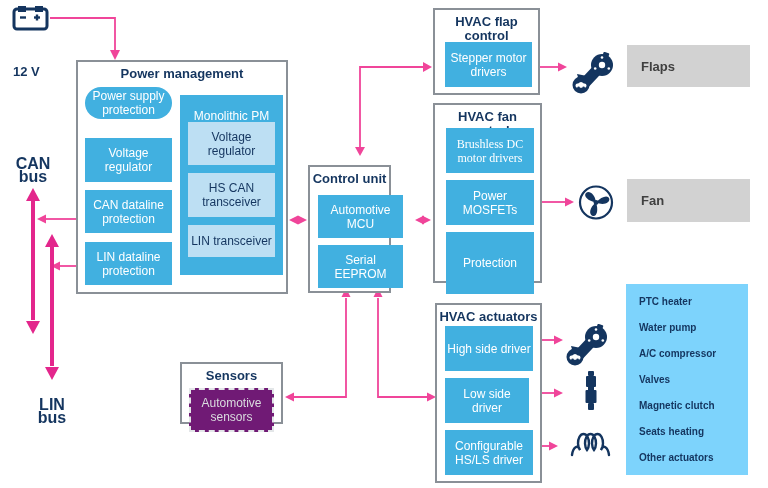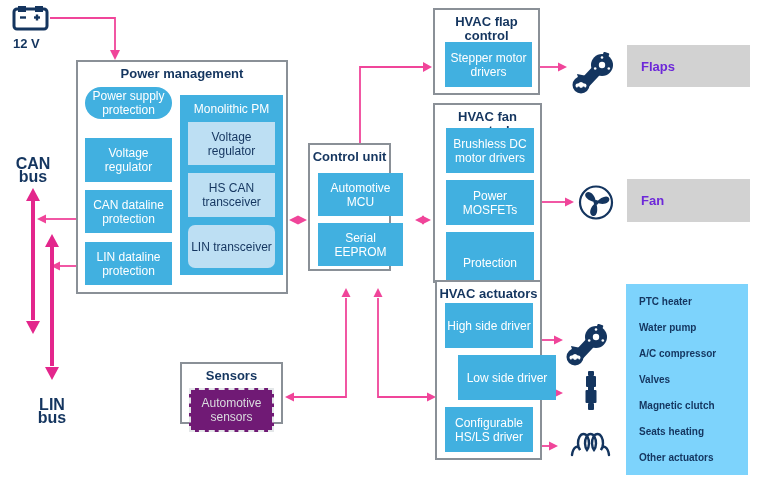--- a/index.html
+++ b/index.html
@@ -23,34 +23,34 @@
     position:absolute;background:#bddff3;color:#14355f;
     display:flex;align-items:center;justify-content:center;text-align:center;
     font-size:12px;line-height:14px;box-sizing:border-box;padding:2px;
   }
   .sensorbox{
     position:absolute;background:#701a75;color:#dadddf;border:2px dashed #e3e6e8;
     display:flex;align-items:center;justify-content:center;text-align:center;
     font-size:12px;line-height:14px;box-sizing:border-box;
   }
   .graybox{
-    position:absolute;background:#d2d2d2;color:#6d28d9;font-weight:bold;font-size:13px;
+    position:absolute;background:#d2d2d2;color:#404040;font-weight:bold;font-size:13px;
     display:flex;align-items:center;box-sizing:border-box;padding-left:14px;
   }
   .graylist{
     position:absolute;background:#7dd3fc;color:#14355f;font-weight:bold;font-size:10px;
     display:flex;flex-direction:column;box-sizing:border-box;padding:4px 0;
   }
   .graylist .item{flex:1;display:flex;align-items:center;padding-left:13px;}
   .buslabel{
     position:absolute;color:#14355f;font-weight:bold;font-size:16px;line-height:13px;
     text-align:center;white-space:pre-line;width:48px;
   }
   .batlabel{
-    position:absolute;color:#14355f;font-weight:bold;font-size:13px;
+    position:absolute;color:#14355f;font-weight:bold;font-size:13px;margin-top:28px;
   }
   svg.overlay{position:absolute;left:0;top:0;pointer-events:none;}
   .icon{position:absolute;}
 </style>
 </head>
 <body>
 
 <div id="canvas">
 
   <svg class="overlay" width="768" height="488" viewBox="0 0 768 488">
@@ -120,31 +120,31 @@
     <div class="panel-title">Power management</div>
     <div class="bluebox" style="left:7px;top:25px;width:87px;height:32px;border-radius:17px;">Power supply
 protection</div>
     <div class="bluebox" style="left:7px;top:76px;width:87px;height:44px;">Voltage
 regulator</div>
     <div class="bluebox" style="left:7px;top:180px;width:87px;height:43px;">LIN dataline
 protection</div>
     <div class="bluebox" style="left:7px;top:128px;width:87px;height:43px;">CAN dataline
 protection</div>
     <div class="bluebox" style="left:102px;top:33px;width:103px;height:180px;align-items:flex-start;">
-      <span style="margin-top:5px;">Monolithic PM</span>
+      <span style="margin-top:12px;">Monolithic PM</span>
     </div>
     <div class="lightbox" style="left:110px;top:60px;width:87px;height:43px;">Voltage
 regulator</div>
     <div class="lightbox" style="left:110px;top:111px;width:87px;height:44px;">HS CAN
 transceiver</div>
-    <div class="lightbox" style="left:110px;top:163px;width:87px;height:43px;border-radius:7px;">LIN
+    <div class="lightbox" style="left:110px;top:163px;width:87px;height:32px;">LIN
 transceiver</div>
   </div>
 
-  <div class="panel" style="left:308px;top:143px;width:83px;height:128px;padding-left:40px;">
+  <div class="panel" style="left:308px;top:165px;width:83px;height:128px;padding-left:40px;">
     <div class="panel-title">Control unit</div>
     <div class="bluebox" style="left:8px;top:28px;width:85px;height:43px;">Automotive
 MCU</div>
     <div class="bluebox" style="left:8px;top:78px;width:85px;height:43px;">Serial
 EEPROM</div>
   </div>
 
   <div class="panel" style="left:180px;top:362px;width:103px;height:62px;">
     <div class="panel-title">Sensors</div>
     <div class="sensorbox" style="left:7px;top:24px;width:85px;height:44px;">Automotive
@@ -153,32 +153,32 @@
 
   <div class="panel" style="left:433px;top:8px;width:107px;height:87px;">
     <div class="panel-title">HVAC flap
 control</div>
     <div class="bluebox" style="left:10px;top:32px;width:87px;height:45px;">Stepper motor
 drivers</div>
   </div>
 
   <div class="panel" style="left:433px;top:103px;width:109px;height:180px;">
     <div class="panel-title">HVAC fan control</div>
-    <div class="bluebox" style="left:11px;top:23px;width:88px;height:45px;">Brushless DC
+    <div class="bluebox" style="left:11px;top:23px;width:88px;height:45px;font-family:Liberation Serif, serif;">Brushless DC
 motor drivers</div>
     <div class="bluebox" style="left:11px;top:75px;width:88px;height:45px;">Power
 MOSFETs</div>
     <div class="bluebox" style="left:11px;top:127px;width:88px;height:62px;">Protection</div>
   </div>
 
-  <div class="panel" style="left:435px;top:280px;width:107px;height:180px;padding-left:34px;">
+  <div class="panel" style="left:435px;top:303px;width:107px;height:180px;padding-left:34px;">
     <div class="panel-title">HVAC actuators</div>
     <div class="bluebox" style="left:8px;top:21px;width:88px;height:45px;">High side
 driver</div>
-    <div class="bluebox" style="left:8px;top:73px;width:98px;height:45px;margin-left:13px;">Low side
+    <div class="bluebox" style="left:8px;top:73px;width:84px;height:45px;">Low side
 driver</div>
     <div class="bluebox" style="left:8px;top:125px;width:88px;height:45px;">Configurable
 HS/LS driver</div>
   </div>
 
   <svg class="icon" style="left:570px;top:52px;" width="46" height="44" viewBox="0 0 46 44">
     <rect x="33" y="0.5" width="6" height="4" rx="1" fill="#14355f" transform="rotate(20 36 2.5)"></rect>
     <path d="M12 34 L27 18" stroke="#14355f" stroke-width="11" stroke-linecap="round" fill="none"></path>
     <path d="M7 22 l10 2 l-7 8 z" fill="#14355f"></path>
     <circle cx="32" cy="13" r="11" fill="#14355f"></circle>

